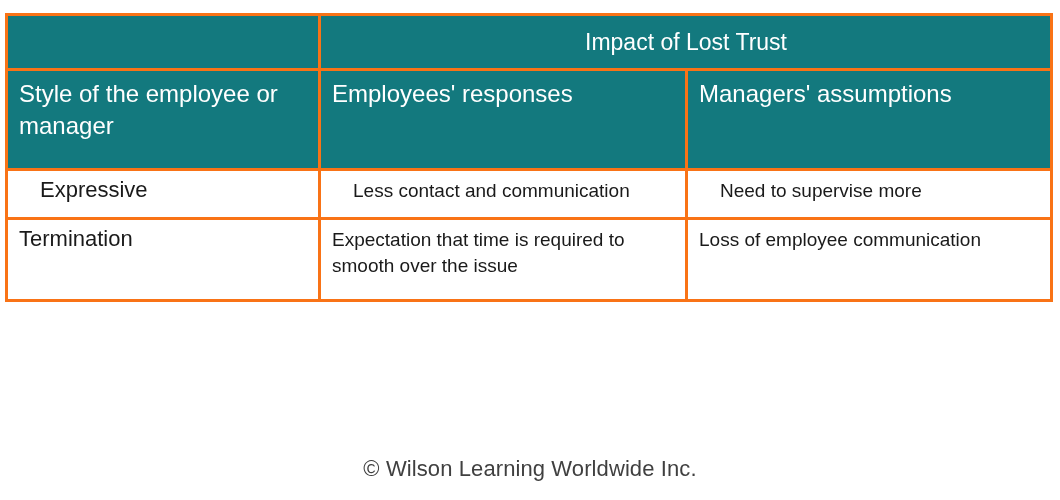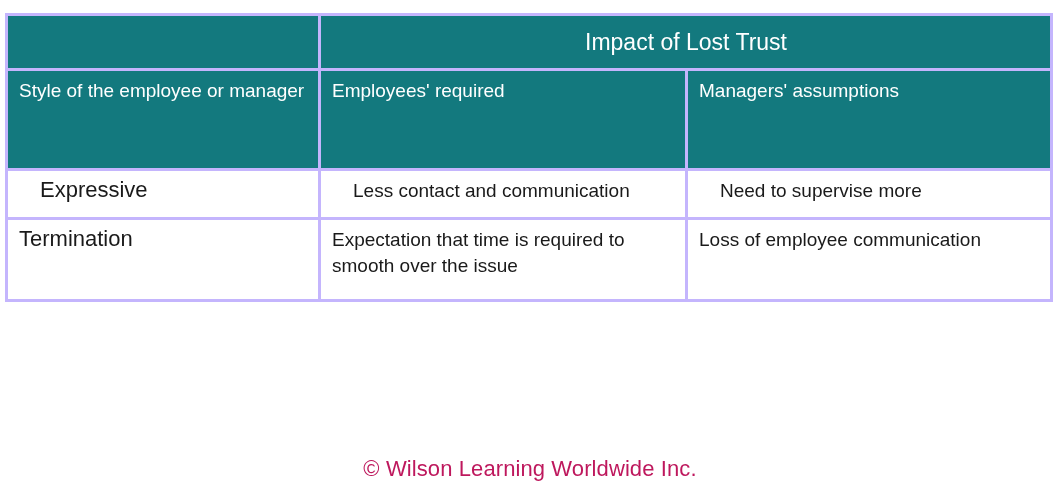--- a/index.html
+++ b/index.html
@@ -29,34 +29,34 @@
     border-collapse: collapse;
     table-layout: fixed;
     width: 1045px;
   }
   table.matrix col.c1 { width: 313px; }
   table.matrix col.c2 { width: 367px; }
   table.matrix col.c3 { width: 365px; }
 
   table.matrix th,
   table.matrix td {
-    border: 3px solid #c4b5fd;
+    border: 3px solid #f97316;
     vertical-align: top;
     padding: 7px 10px 7px 11px;
     box-sizing: border-box;
     margin-top: 45px;
   }
 
   
   th.hd {
     background: #13797e;
     color: #ffffff;
     font-weight: normal;
     text-align: left;
-    font-size: 19px;
+    font-size: 24px;
     line-height: 1.32;
   }
   th.hd.blank {
     padding: 0;
   }
   th.hd.span-title {
     text-align: center;
     vertical-align: middle;
     font-size: 23px;
     padding-top: 6px;
@@ -85,21 +85,21 @@
   tr.r-analytical td { height: 82px; }
 
   
   .credit {
     position: absolute;
     left: 0;
     top: 456px;
     width: 1060px;
     text-align: center;
     font-size: 22px;
-    color: #be185d;
+    color: #404040;
     letter-spacing: 0.1px;
   }
 </style>
 </head>
 <body>
 
 <div class="page">
 
   <div class="table-wrap">
     <table class="matrix">
@@ -108,21 +108,21 @@
         <col class="c2">
         <col class="c3">
       </colgroup>
       <thead>
         <tr class="hdrow-top">
           <th class="hd blank"></th>
           <th class="hd span-title" colspan="2">Impact of Lost Trust</th>
         </tr>
         <tr class="hdrow-sub">
           <th class="hd">Style of the employee or manager</th>
-          <th class="hd">Employees' required</th>
+          <th class="hd">Employees' responses</th>
           <th class="hd">Managers' assumptions</th>
         </tr>
       </thead>
       <tbody>
         <tr class="plain r-expressive">
           <td class="cell style-col">Expressive</td>
           <td class="cell">Less contact and communication</td>
           <td class="cell">Need to supervise more</td>
         </tr>
         <tr class="plain r-analytical">

